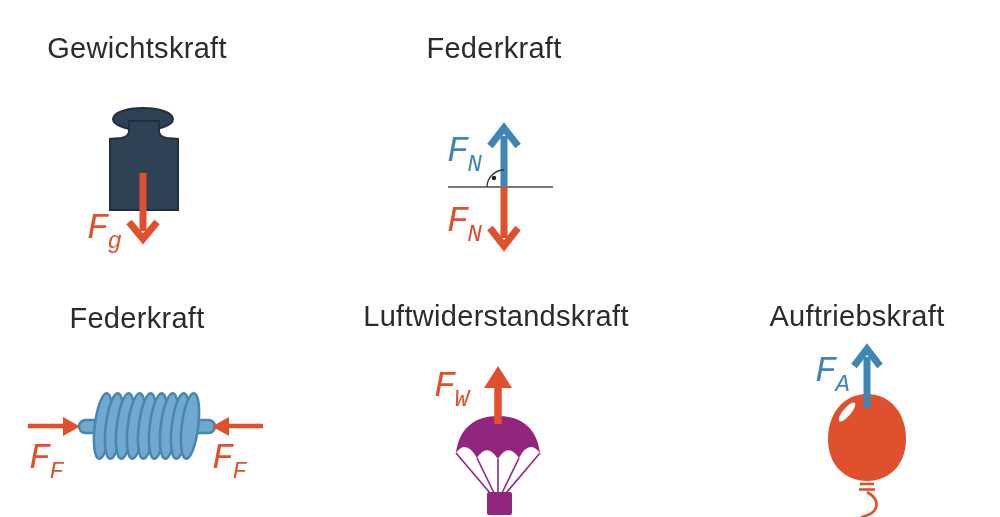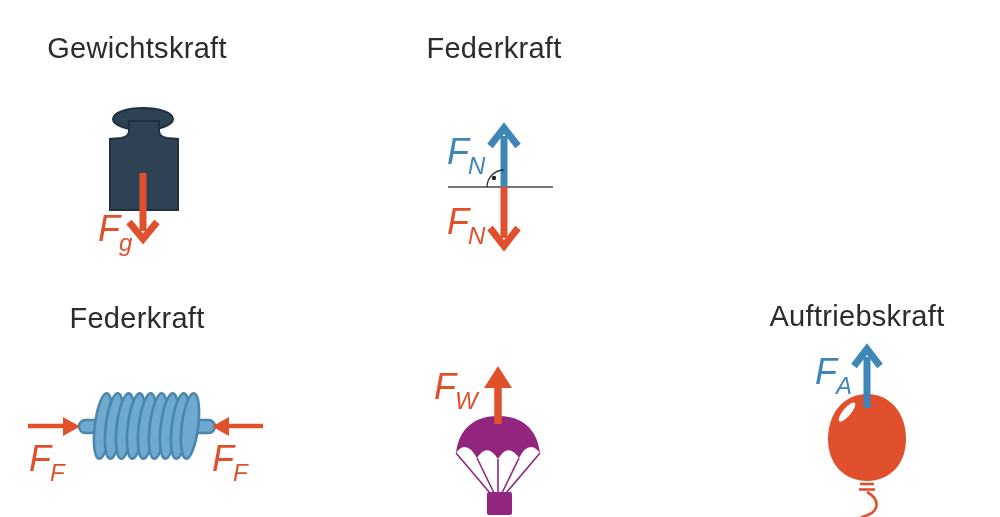--- a/index.html
+++ b/index.html
@@ -2,21 +2,21 @@
 <html style="--red: #E0502D; --blue: #3E86B5; --dark: #2E4254; --dark-stroke: #203040; --green: #A8BB28; --purple: #92267E; --spring-fill: #6FA9CF; --spring-stroke: #4886AE; --ground: #4A4A4A; --title: #2B2B2B; --bg: #FFFFFF;"><head>
 <meta charset="utf-8">
 <style>
   html,body{margin:0;padding:0;background:#fff;}
   .canvas{position:relative;width:1000px;height:517px;background:var(--bg);overflow:hidden;
           font-family:"Liberation Sans",sans-serif;margin-top:24px;}
   .panel{position:absolute;}
   .panel h2{position:absolute;margin:0;width:300px;text-align:center;
             font-size:29px;font-weight:300;line-height:1;letter-spacing:.3px;color:var(--title);}
   .panel svg{position:absolute;left:0;top:0;display:block;}
-  .flabel{position:absolute;font-family:Liberation Sans, sans-serif;font-style:italic;
+  .flabel{position:absolute;font-family:Liberation Mono, monospace;font-style:italic;
           font-size:36px;line-height:1;white-space:nowrap;}
   .flabel .sub{font-size:24px;position:relative;top:10px;margin-left:-1px;}
   .flabel.red{color:var(--red);}
   .flabel.blue{color:var(--blue);}
   
   .fill-dark{fill:var(--dark);stroke:var(--dark-stroke);stroke-width:2;}
   .fill-green{fill:var(--green);}
   .fill-purple{fill:var(--purple);}
   .fill-red{fill:var(--red);}
   .fill-blue{fill:var(--blue);}
@@ -38,21 +38,21 @@
     <svg width="333" height="258" viewBox="0 0 333 258">
       <g>
         <ellipse class="fill-dark" cx="143" cy="95" rx="30" ry="11"></ellipse>
         <path class="fill-dark" d="M129,97 L129,107 Q129,113 121,114 L110,115 L110,186 L178,186 L178,115 L167,114 Q159,113 159,107 L159,97 Z"></path>
       </g>
       <g>
         <path class="ar" stroke-width="7" d="M143,149 V207"></path>
         <path class="ar" stroke-width="7" d="M129,198 L143,215 L157,198"></path>
       </g>
     </svg>
-    <div class="flabel red" style="left:98px;top:187px"><span>F</span><span class="sub">g</span></div>
+    <div class="flabel red" style="left:87px;top:187px"><span>F</span><span class="sub">g</span></div>
   </section>
 
   <section class="panel" style="left:333px;top:0;width:333px;height:258px">
     <h2 style="left:11px;top:10px">Federkraft</h2>
     <svg width="333" height="258" viewBox="0 0 333 258">
       <path class="ground" d="M115,163 H220"></path>
       <g>
         <path class="ab" stroke-width="7" d="M171,163 V112"></path>
         <path class="ab" stroke-width="7" d="M157,122 L171,104 L185,122"></path>
       </g>
@@ -95,20 +95,21 @@
       <g>
         <path class="ar" stroke-width="4.5" d="M263,142 H226"></path>
         <polygon class="fill-red" points="229,133 212,142.5 229,152"></polygon>
       </g>
     </svg>
     <div class="flabel red" style="left:29px;top:157px"><span>F</span><span class="sub">F</span></div>
     <div class="flabel red" style="left:212px;top:157px"><span>F</span><span class="sub">F</span></div>
   </section>
 
   <section class="panel" style="left:333px;top:258px;width:333px;height:259px">
+    <h2 style="left:13px;top:20px">Luftwiderstandskraft</h2>
     <svg width="333" height="259" viewBox="0 0 333 259">
       <g>
         <path class="cord" d="M123,171 L157,211"></path>
         <path class="cord" d="M144,176 L161,211"></path>
         <path class="cord" d="M165,177 L165,211"></path>
         <path class="cord" d="M186,176 L169,211"></path>
         <path class="cord" d="M207,171 L173,211"></path>
       </g>
       <path class="fill-purple" d="M123,171 C126,146 142,134 165,134 C188,134 204,146 207,171
                Q196,157 186,176 Q175,160 165,177 Q154,160 144,176 Q133,157 123,171 Z"></path>

